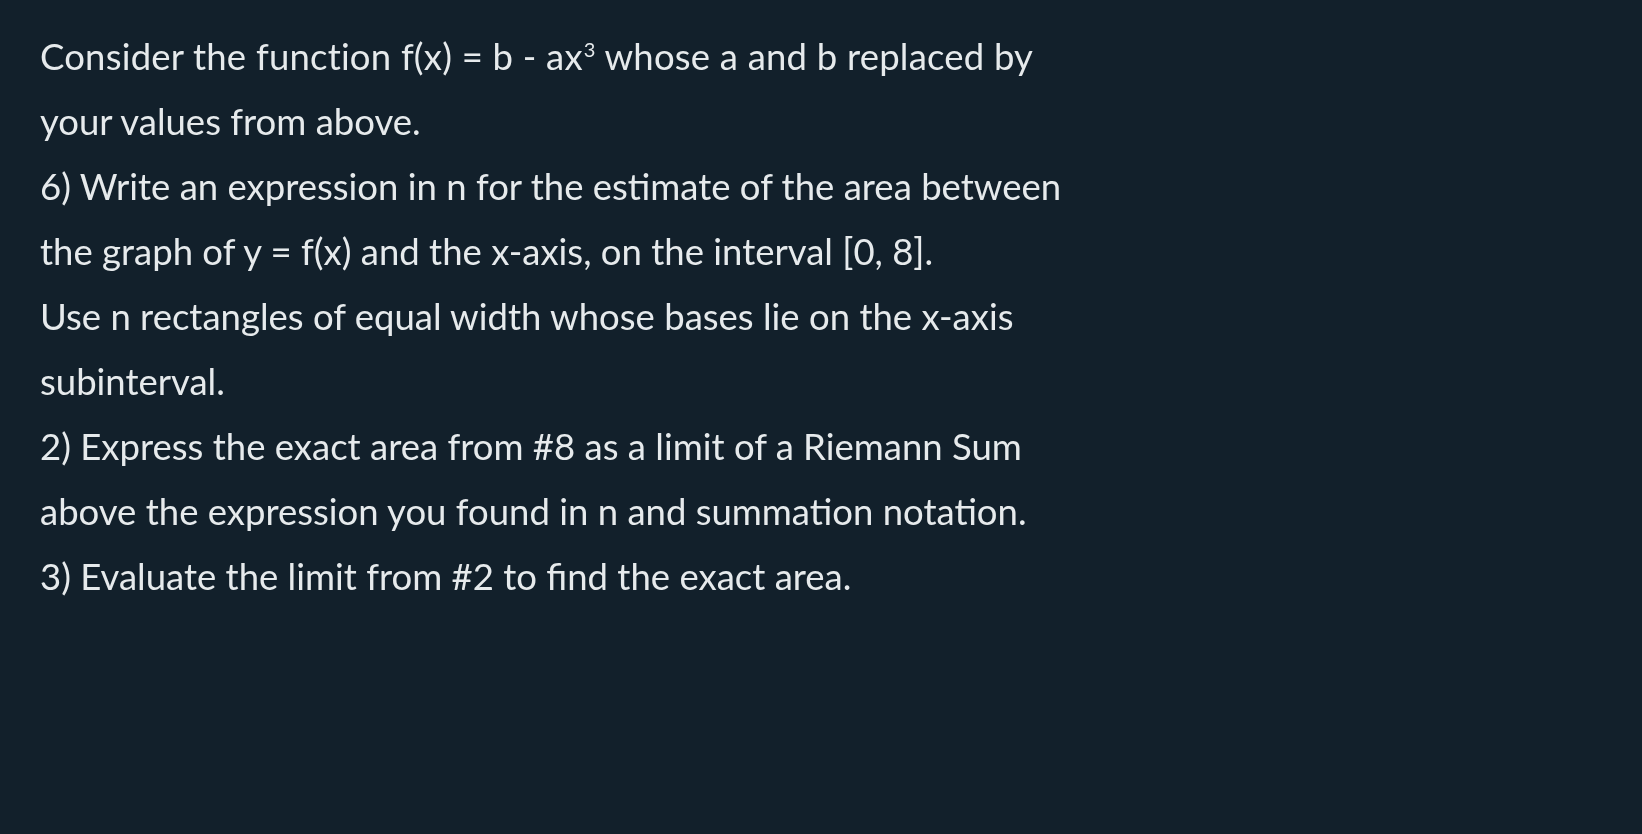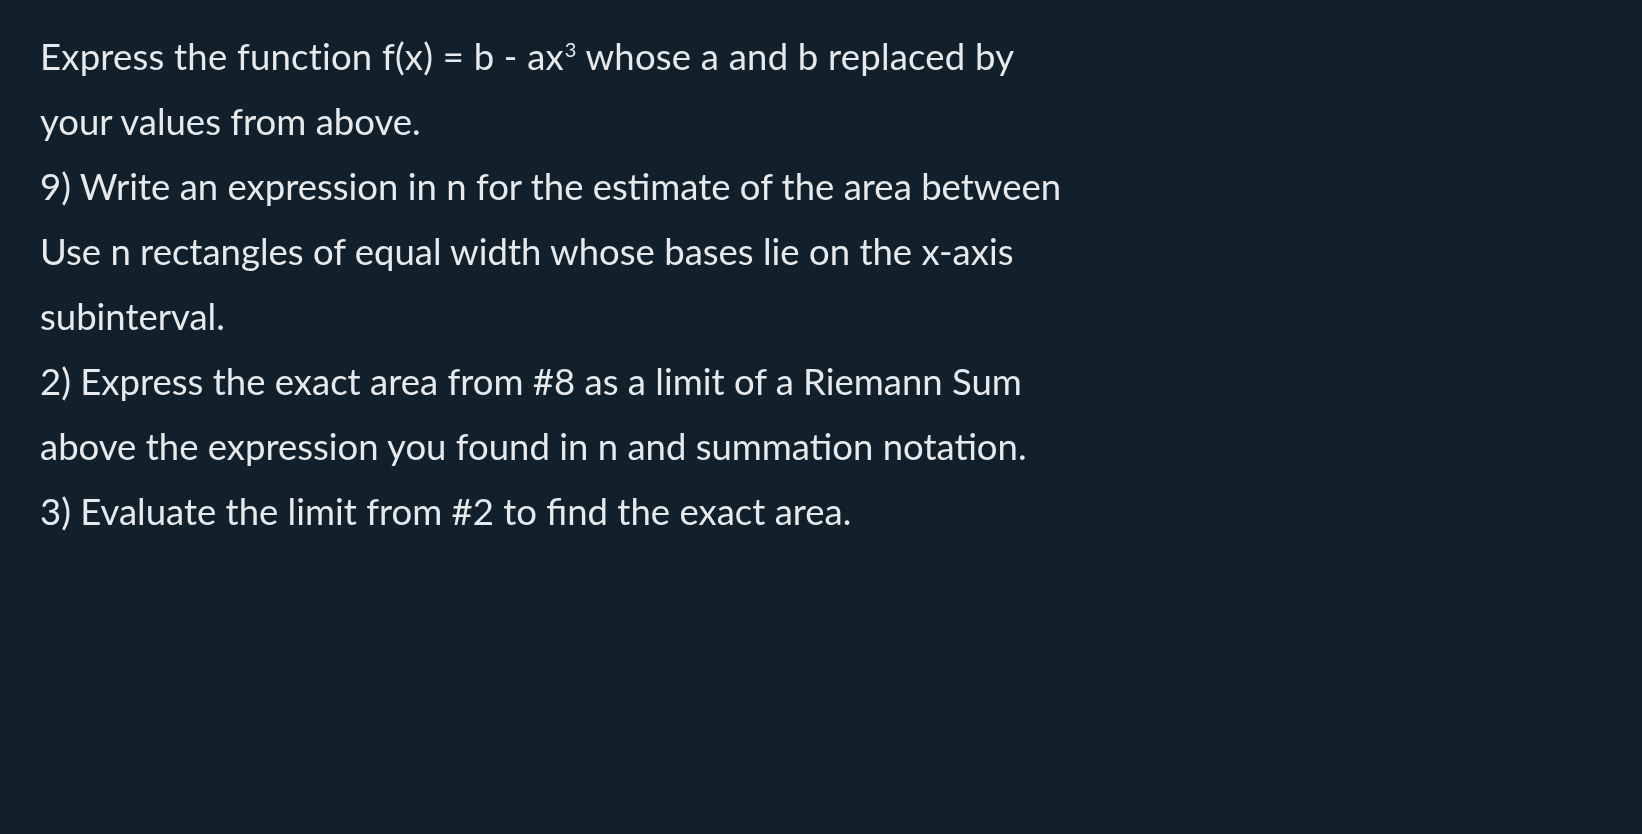--- a/index.html
+++ b/index.html
@@ -29,21 +29,22 @@
     font-size: 0.55em;
     vertical-align: super;
     line-height: 0;
     margin-left: 1px;
   }
 </style>
 </head>
 <body>
 
 <div class="page">
-  <span class="line mono-space"><span>Express the function  f(x) = b - ax</span><sup>3</sup><span>  whose  a  and  b  replaced by</span></span>
+  <span class="line mono-space"><span>Consider the function  f(x) = b - ax</span><sup>3</sup><span>  whose  a  and  b  replaced by</span></span>
   <span class="line">your values from above.</span>
-  <span class="line">9)  Write an expression in  n  for the estimate of the area between</span>
+  <span class="line">6)  Write an expression in  n  for the estimate of the area between</span>
+  <span class="line">the graph of  y = f(x)  and the x-axis, on the interval [0, 8].</span>
   <span class="line">Use  n  rectangles of equal width whose bases lie on the x-axis</span>
   <span class="line">subinterval.</span>
   <span class="line">2)  Express the exact area from #8 as a limit of a Riemann Sum</span>
   <span class="line">above the expression you found in  n  and summation notation.</span>
   <span class="line">3)  Evaluate the limit from #2 to find the exact area.</span>
 </div>
 
 </body></html>

